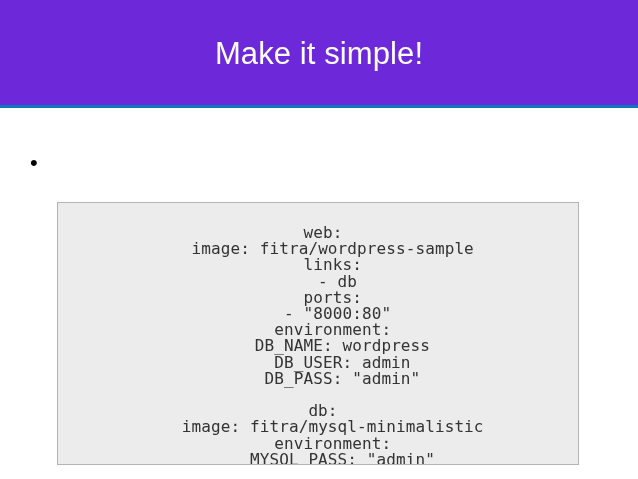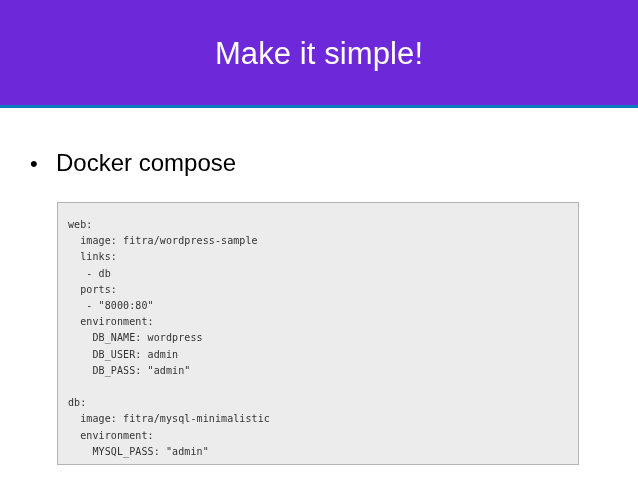--- a/index.html
+++ b/index.html
@@ -79,40 +79,40 @@
     left: 57px;
     top: 202px;
     width: 522px;
     height: 263px;
     background: #ececec;
     border: 1px solid #b4b4b0;
     box-sizing: border-box;
     overflow: hidden;
   }
   .code-pre {
-    margin: 0;
+    margin: 8px;
     padding: 14px 0 0 10px;
     font-family: "DejaVu Sans Mono", "Liberation Mono", monospace;
-    font-size: 10px;
+    font-size: 16px;
     line-height: 16.2px;
     color: #333333;
     white-space: pre;
     letter-spacing: 0.1px;
+    text-align: center;
   }
 </style>
 </head>
 <body>
 
 <div class="slide-header">
   <div class="slide-title">Make it simple!</div>
 </div>
 
 <div class="bullet-row">
   <span class="bullet-marker">•</span>
-  <span class="bullet-text">Docker compose</span>
 </div>
 
 <div class="code-block">
   <pre class="code-pre">web:
   image: fitra/wordpress-sample
   links:
    - db
   ports:
    - "8000:80"
   environment:

